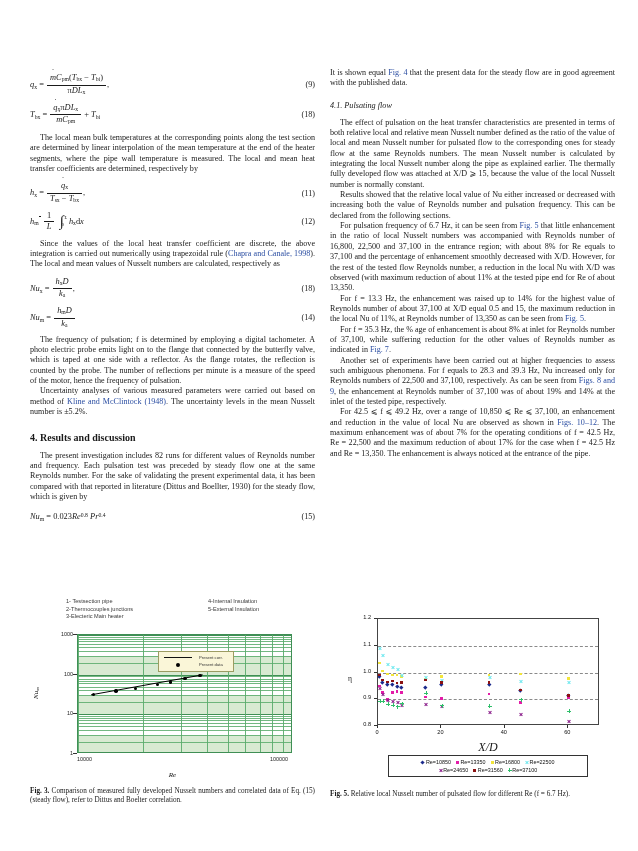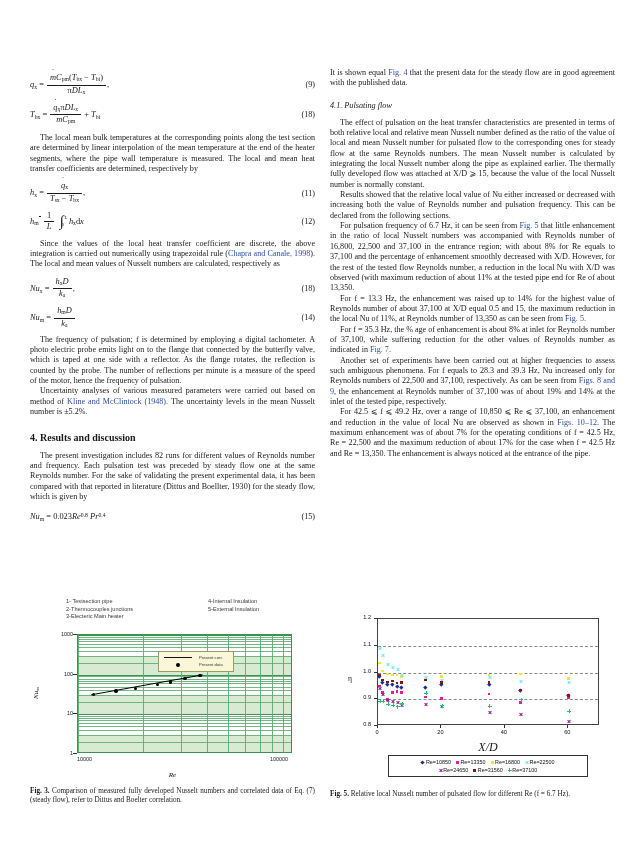--- a/index.html
+++ b/index.html
@@ -591,21 +591,21 @@
       <div class="c4-legend">
         <span class="lg-line"></span>
         <span class="lg-dot"></span>
         <span class="lg-t1">Present corr.</span>
         <span class="lg-t2">Present data</span>
       </div>
       <div class="c4-axistitle-x"><i>Re</i></div>
     </div>
 
     <div class="figcap" style="margin-top:4px">
-      <b>Fig. 3.</b><span> Comparison of measured fully developed Nusselt numbers and correlated data of Eq. (7) (steady flow), refer to Dittus and Boelter correlation.</span>
+      <b>Fig. 3.</b><span> Comparison of measured fully developed Nusselt numbers and correlated data of Eq. (15) (steady flow), refer to Dittus and Boelter correlation.</span>
     </div>
   </div>
 
   <div class="figwrap fig5wrap">
     <div class="chart5">
       <div class="c5-ytitle">η</div>
       <div class="c5-plot" id="c5plot">
           <div class="c5-grid" style="top: 80.25px;"></div>
           <div class="c5-grid" style="top: 53.5px;"></div>
           <div class="c5-grid" style="top: 26.75px;"></div>

